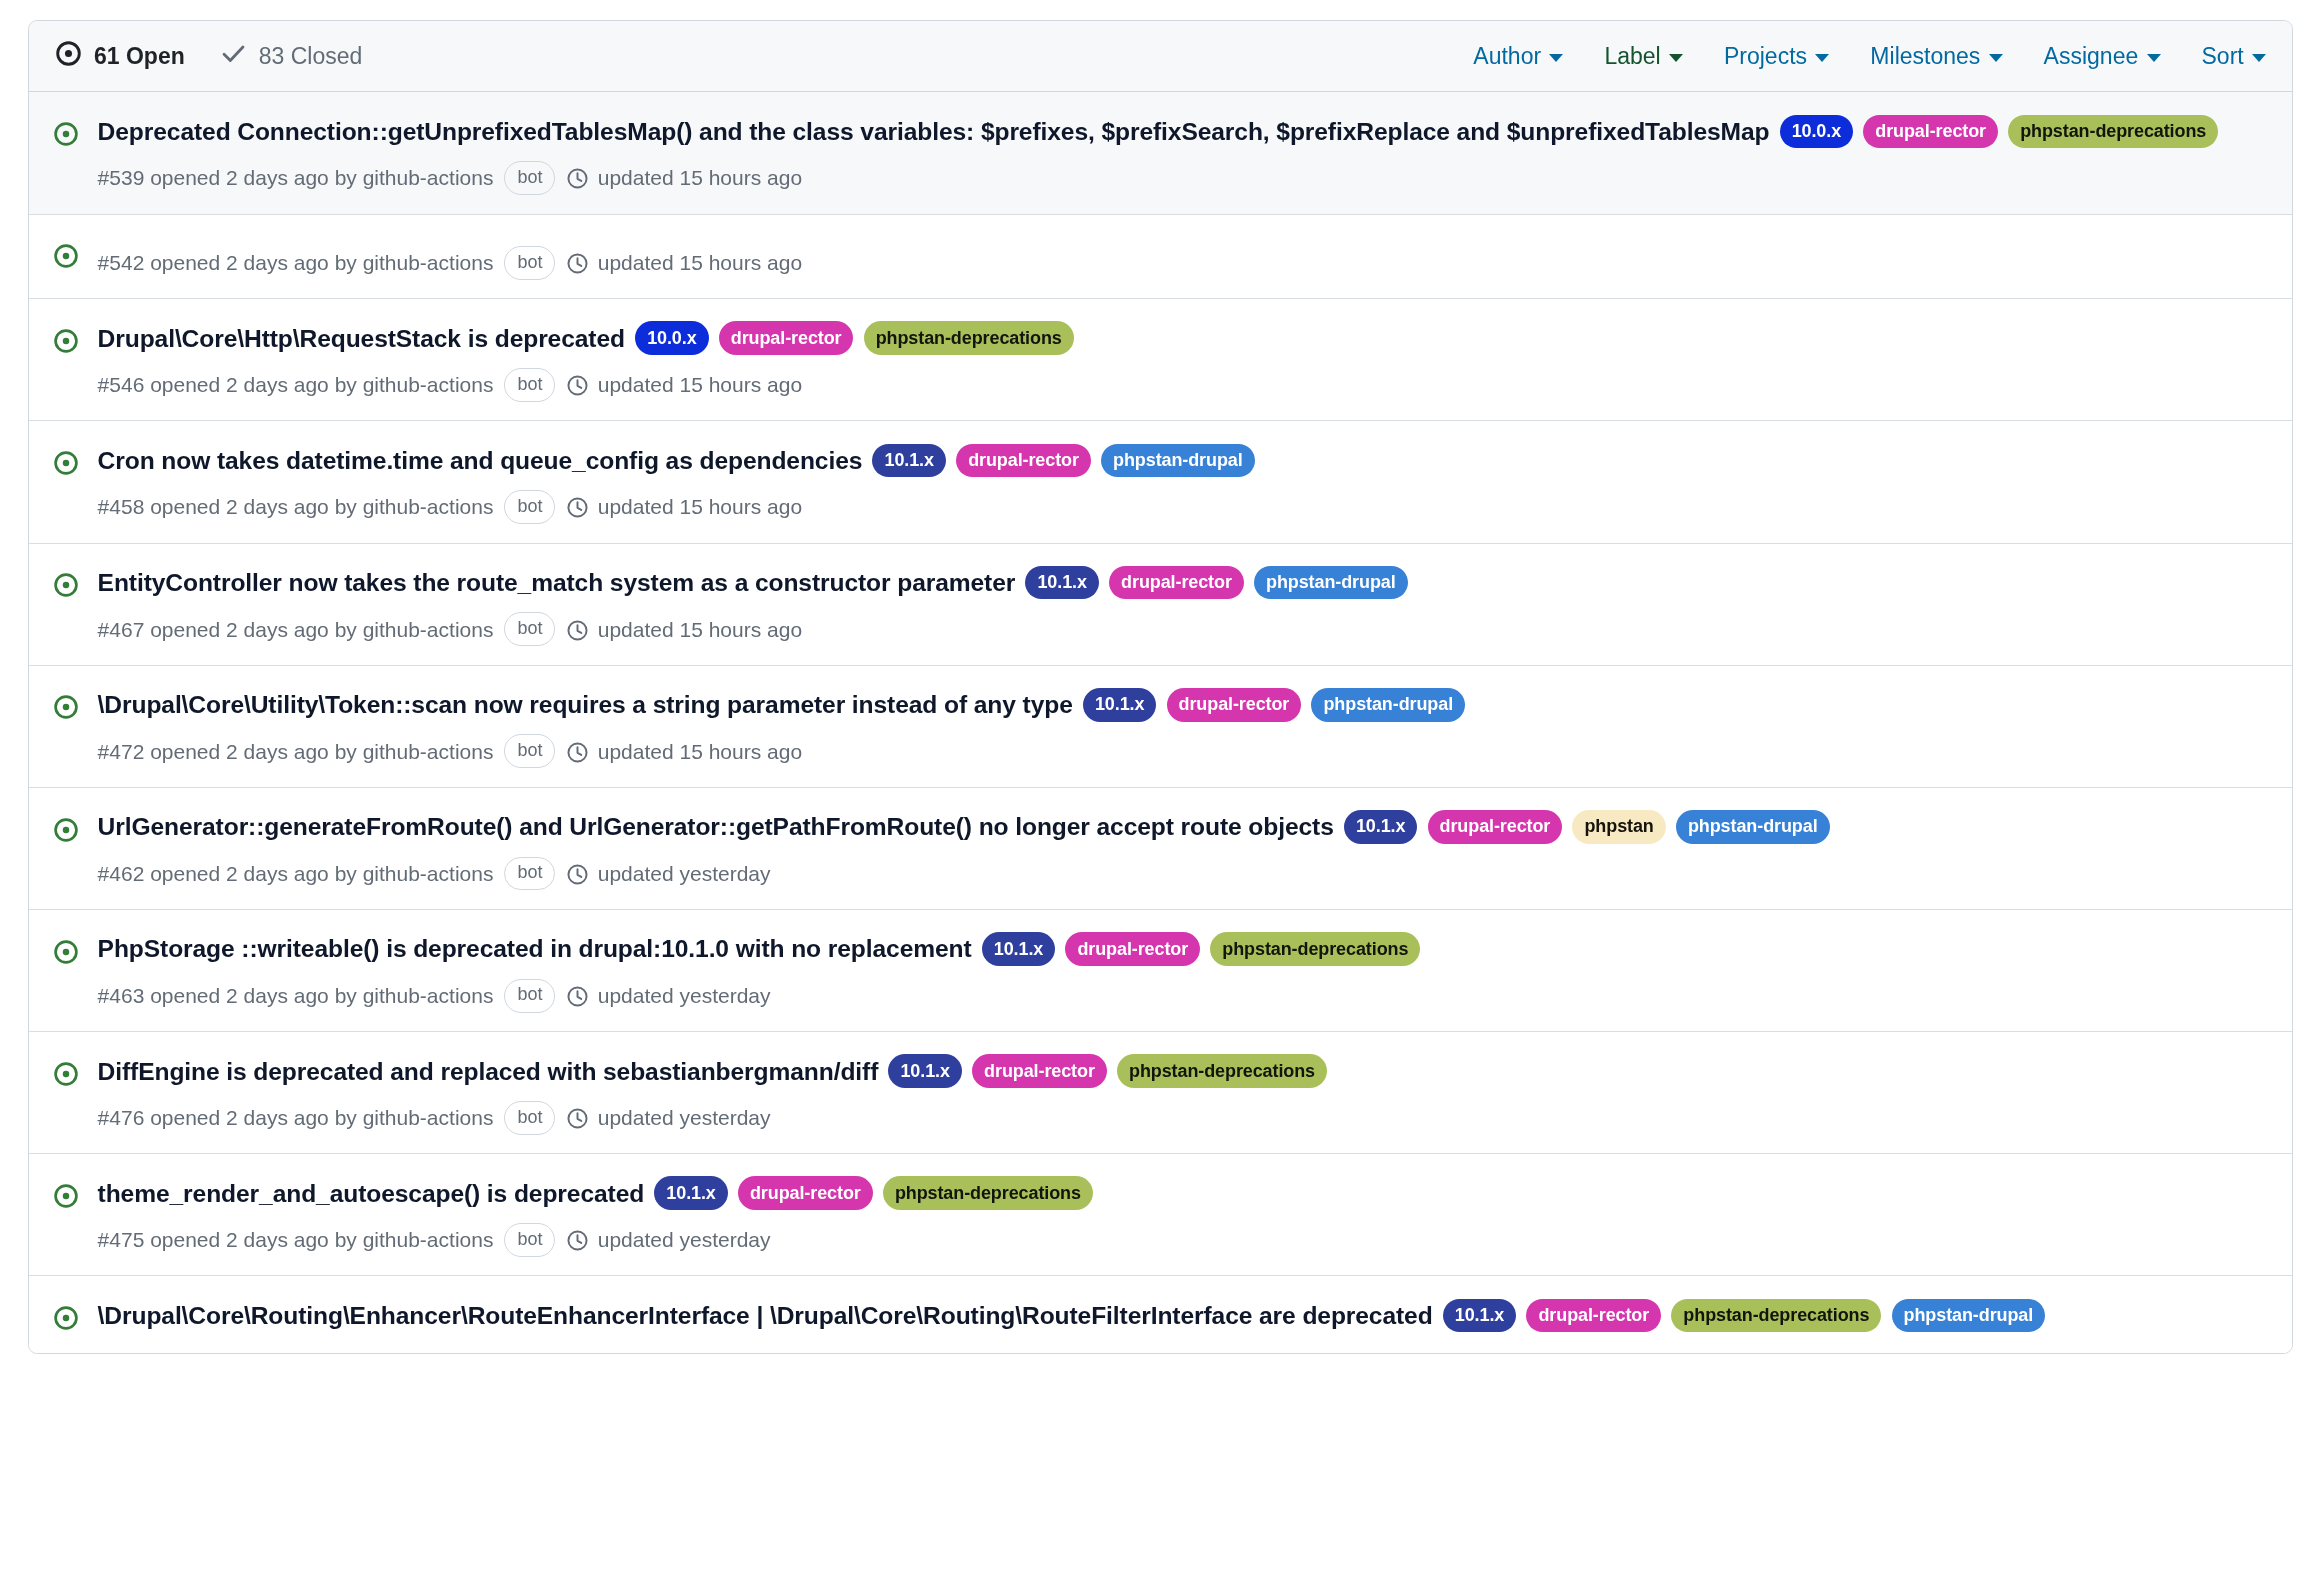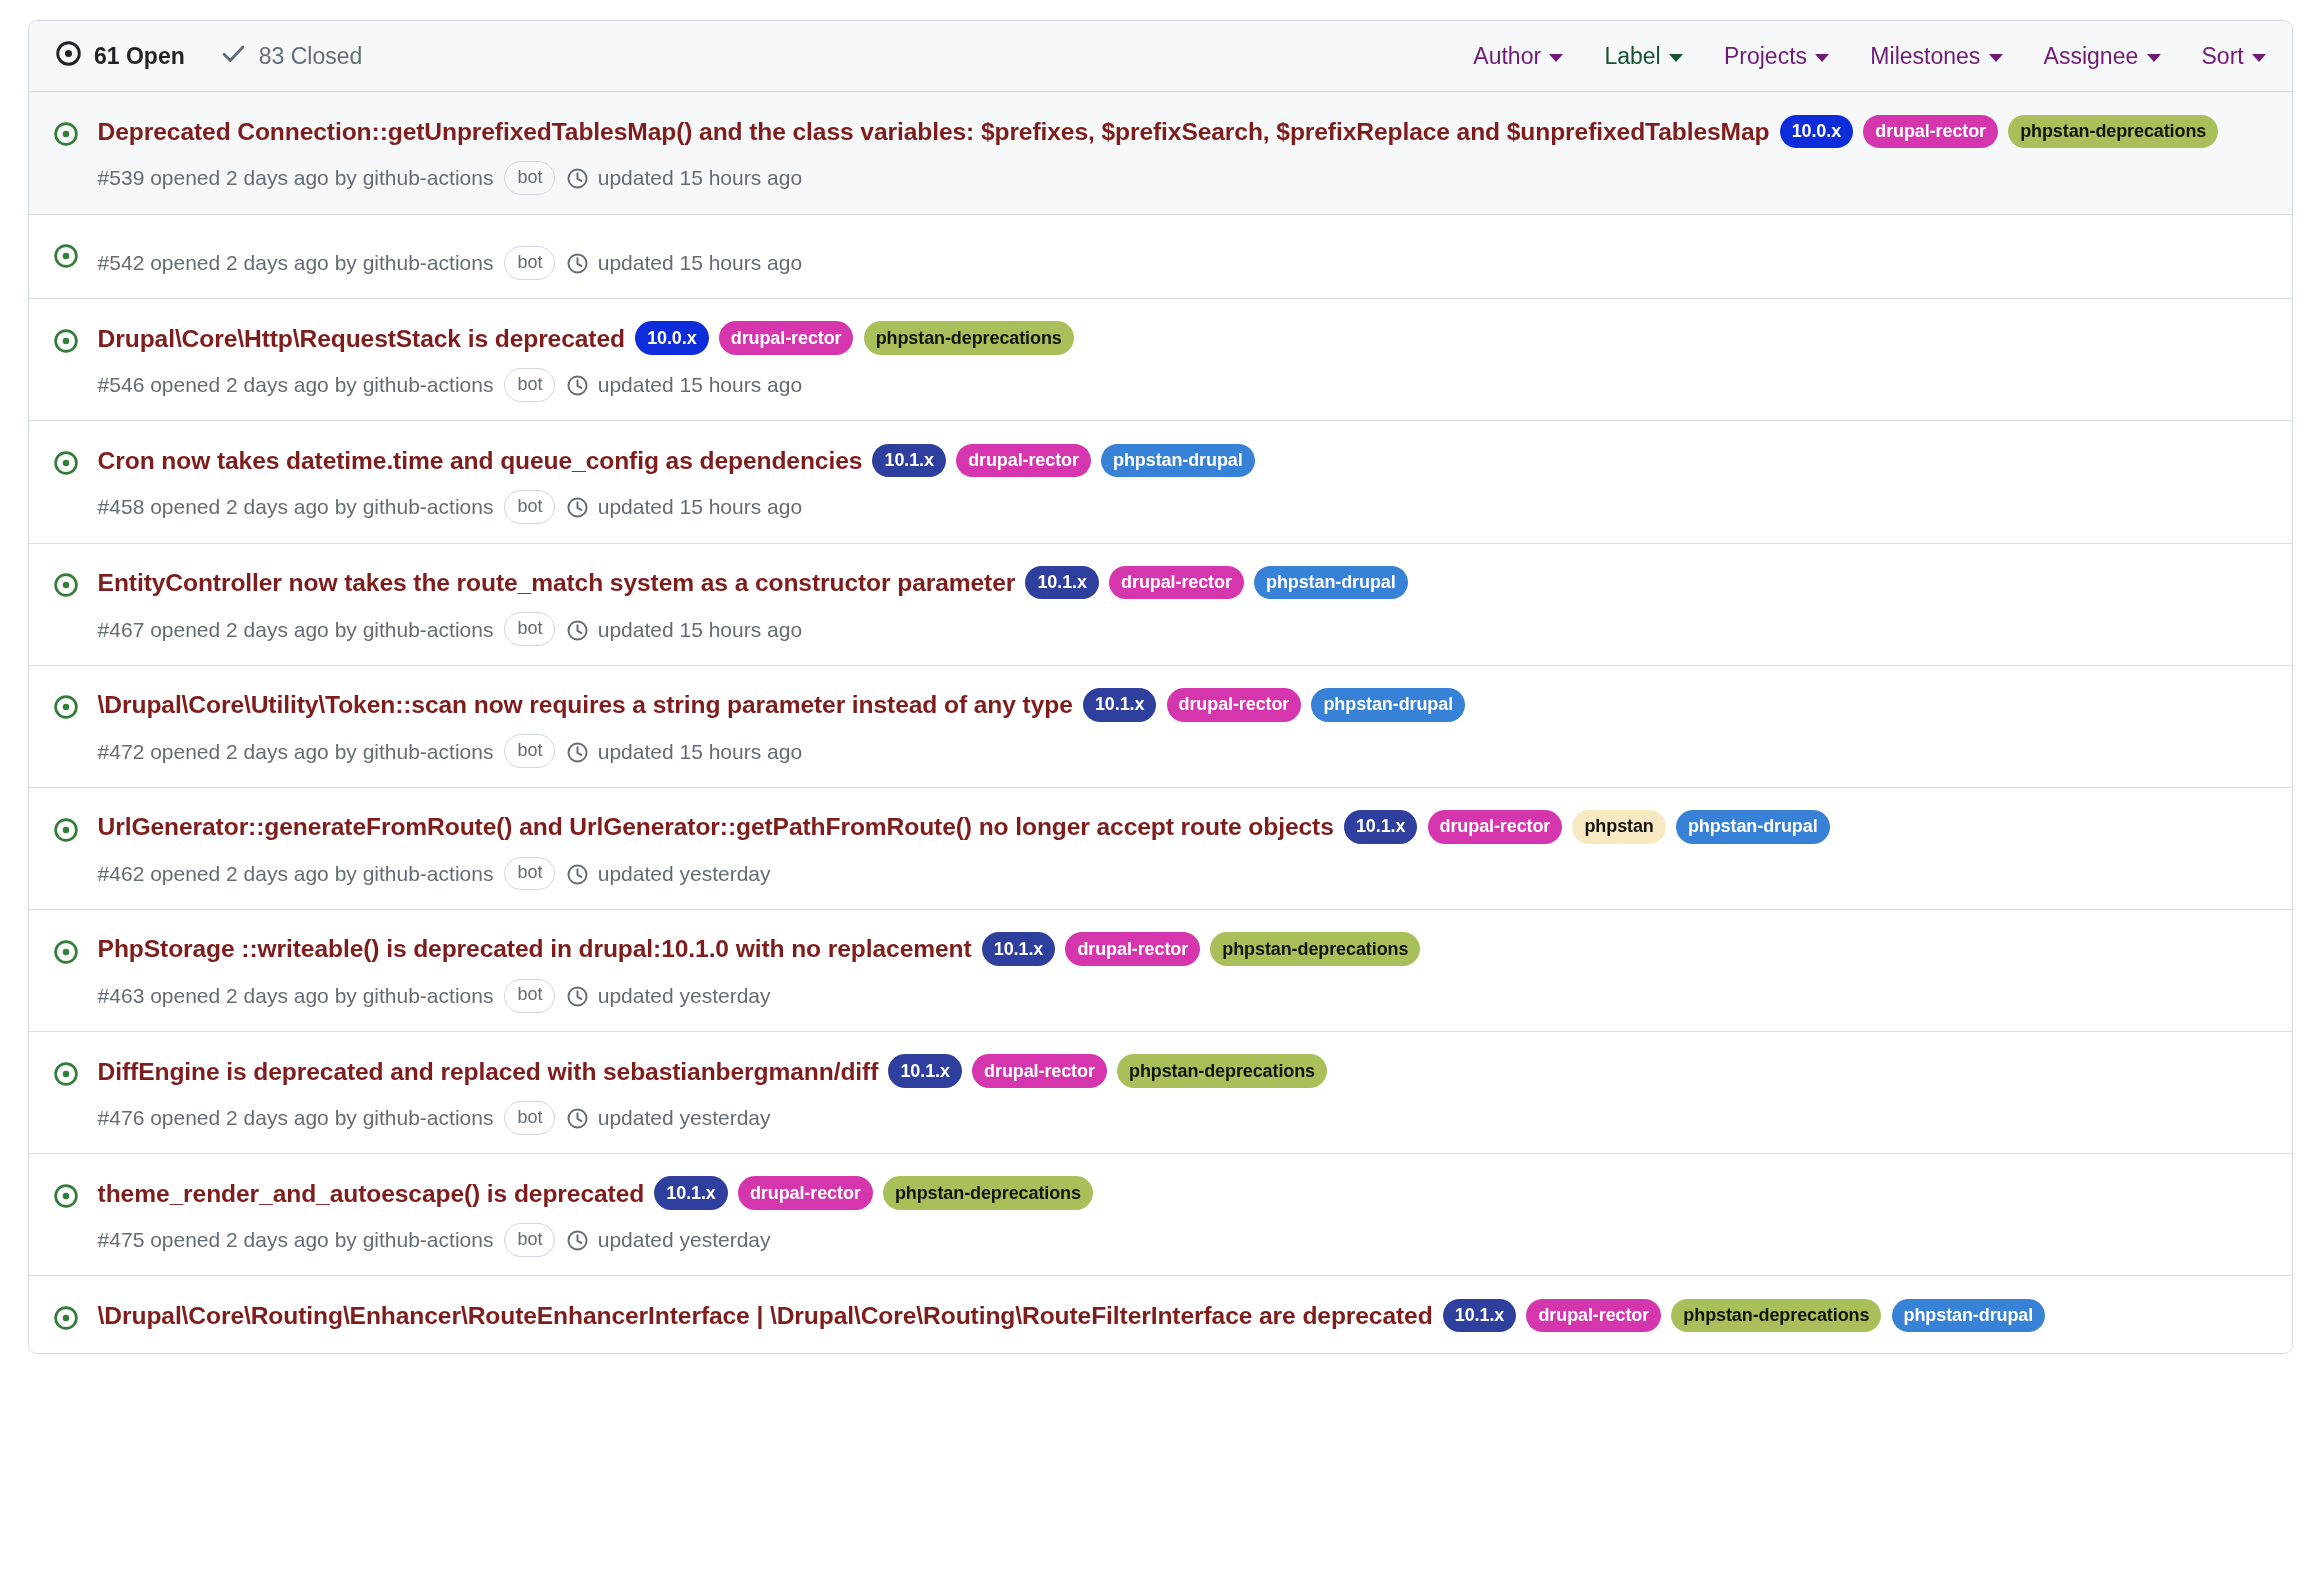--- a/index.html
+++ b/index.html
@@ -60,21 +60,21 @@
     display: flex;
     align-items: center;
     gap: 41px;
   }
 
   .filter-menu {
     display: flex;
     align-items: center;
     gap: 8.3px;
     font-size: 23px;
-    color: #701a75;
+    color: #0369a1;
     cursor: pointer;
     white-space: nowrap;
   }
   .filter-menu.is-active { color: #14532d; }
 
   .caret {
     width: 0; height: 0;
     border-left: 7.4px solid transparent;
     border-right: 7.4px solid transparent;
     border-top: 8.3px solid currentColor;
@@ -104,21 +104,21 @@
 
   .issue-title-line {
     font-size: 24.6px;
     line-height: 1.52;
     font-weight: 700;
     color: #1f2328;
     letter-spacing: -0.1px;
   }
 
   .issue-title-link {
-    color: #7f1d1d;
+    color: #0f172a;
     text-decoration: none;
     cursor: pointer;
   }
 
   .label-chip {
     display: inline-block;
     vertical-align: middle;
     border-radius: 927px;
     font-size: 18px;
     font-weight: 700;

